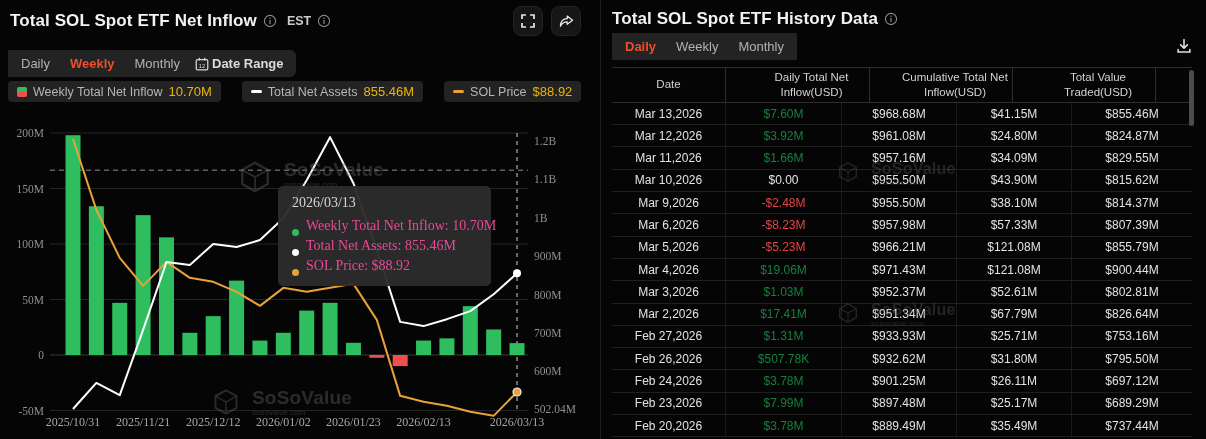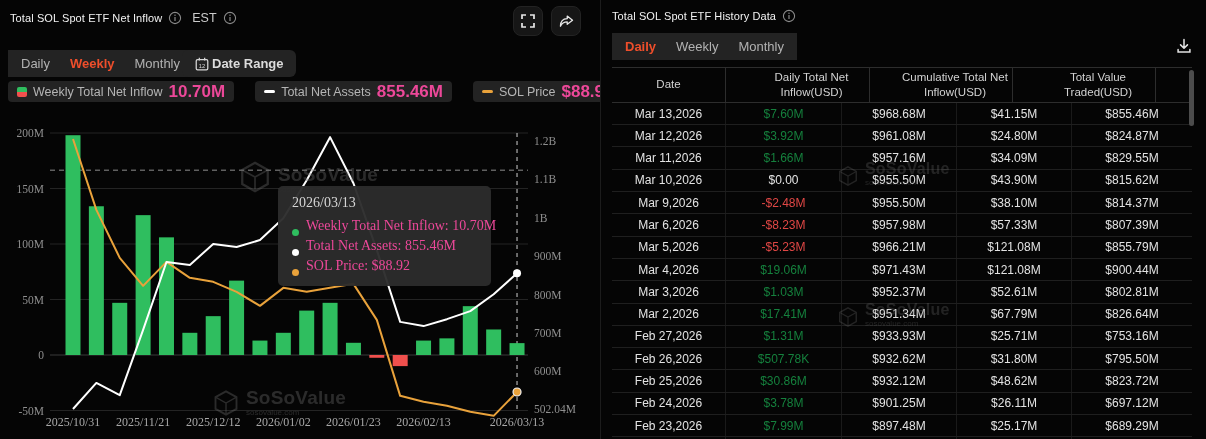--- a/index.html
+++ b/index.html
@@ -6,55 +6,55 @@
   html,body { background:#000; }
   body { font-family:"Liberation Sans", sans-serif; }
   .app { position:relative; width:1206px; height:439px; background:#050505; overflow:hidden; color:#e6e6e6; }
   .panel { position:absolute; top:0; height:439px; background:#050505; }
   .panel-left { left:0; width:600px; }
   .panel-right { left:601px; width:605px; }
   .vdivider { position:absolute; left:600px; top:0; width:1px; height:439px; background:#1c1c1c; }
 
   
   .title-row { position:absolute; display:flex; align-items:center; gap:6px; }
-  .panel-title { font-size:11px; font-weight:normal; color:#f2f2f2; letter-spacing:.1px; }
-  .est-label { font-size:12.5px; font-weight:normal; color:#cbcbcb; margin-left:4px; }
+  .panel-title { font-size:17px; font-weight:bold; color:#f2f2f2; letter-spacing:.1px; }
+  .est-label { font-size:12.5px; font-weight:bold; color:#cbcbcb; margin-left:4px; }
   .info-icon { display:inline-flex; width:14px; height:14px; }
 
   
   .icon-btn { position:absolute; top:6px; width:30px; height:30px; background:#161616; border:1px solid #232323; border-radius:8px; display:flex; align-items:center; justify-content:center; cursor:pointer; }
 
   
   .tab-group { position:absolute; display:inline-flex; align-items:center; height:27px; background:#232323; border-radius:0; padding:0 3px; }
   .tab { font-size:13px; color:#b2b2b2; padding:0 10px; line-height:27px; cursor:pointer; white-space:nowrap; }
   .tab-selected { color:#ee4e2b; font-weight:bold; }
 
   .date-range-btn { position:absolute; display:inline-flex; align-items:center; gap:2px; height:27px; background:#232323; border-radius:6px; padding:0 12px; cursor:pointer; }
   .date-range-label { font-size:13px; font-weight:bold; color:#dcdcdc; }
 
   
   .legend-row { position:absolute; left:8px; top:81px; display:flex; gap:21px; }
   .legend-pill { display:inline-flex; align-items:center; gap:6px; height:21px; background:#232323; border-radius:4px; padding:0 9px; cursor:pointer; }
   .legend-label { font-size:12.5px; color:#b5b5b5; white-space:nowrap; }
-  .legend-value { font-size:17px; font-weight:bold; color:#ec4899; white-space:nowrap; }
+  .legend-value { font-size:13px; font-weight:normal; color:#eab308; white-space:nowrap; }
   .swatch-bar { width:10px; height:10px; border-radius:2px; overflow:hidden; display:flex; flex-direction:column; }
   .swatch-bar > div { flex:1; }
   .swatch-line { width:11px; height:3.5px; border-radius:2px; }
 
   
   #chart-svg { position:absolute; left:0; top:105px; }
 
   
   .chart-tooltip { position:absolute; left:278px; top:186px; width:213px; background:rgba(44,44,44,.96); border-radius:5px; padding:9px 14px 10px 14px; font-family:"Liberation Serif", serif; z-index:5; }
   .tooltip-title { font-size:14px; color:#d6d6d6; margin-bottom:5px; }
   .tooltip-row { display:flex; align-items:flex-end; gap:7px; line-height:20px; font-size:14px; color:#ec4899; white-space:nowrap; }
   .tooltip-dot { width:7px; height:7px; border-radius:50%; flex:none; }
 
   
-  .watermark { position:absolute; display:flex; align-items:flex-end; gap:6px; pointer-events:none; }
+  .watermark { position:absolute; display:flex; align-items:flex-start; gap:12px; pointer-events:none; }
   .wm-text { display:flex; flex-direction:column; line-height:1; }
   .wm-name { font-weight:bold; letter-spacing:.2px; }
   .wm-domain { font-size:8px; margin-top:2px; }
   .wm-lg { opacity:.38; color:#6a6a6a; }
   .wm-lg .wm-name { font-size:19px; }
   .wm-sm { opacity:.30; color:#6a6a6a; }
   .wm-sm .wm-name { font-size:16px; }
 
   
   .download-btn { position:absolute; left:570px; top:33px; width:26px; height:26px; display:flex; align-items:center; justify-content:center; cursor:pointer; }
@@ -356,27 +356,20 @@
             <div class="td tone-neutral">$753.16M</div>
           </div>
           <div class="tr">
             <div class="td tone-neutral">Feb 26,2026</div>
             <div class="td tone-positive">$507.78K</div>
             <div class="td tone-neutral">$932.62M</div>
             <div class="td tone-neutral">$31.80M</div>
             <div class="td tone-neutral">$795.50M</div>
           </div>
           <div class="tr">
-            <div class="td tone-neutral">Feb 25,2026</div>
-            <div class="td tone-positive">$30.86M</div>
-            <div class="td tone-neutral">$932.12M</div>
-            <div class="td tone-neutral">$48.62M</div>
-            <div class="td tone-neutral">$823.72M</div>
-          </div>
-          <div class="tr">
             <div class="td tone-neutral">Feb 24,2026</div>
             <div class="td tone-positive">$3.78M</div>
             <div class="td tone-neutral">$901.25M</div>
             <div class="td tone-neutral">$26.11M</div>
             <div class="td tone-neutral">$697.12M</div>
           </div>
           <div class="tr">
             <div class="td tone-neutral">Feb 23,2026</div>
             <div class="td tone-positive">$7.99M</div>
             <div class="td tone-neutral">$897.48M</div>

